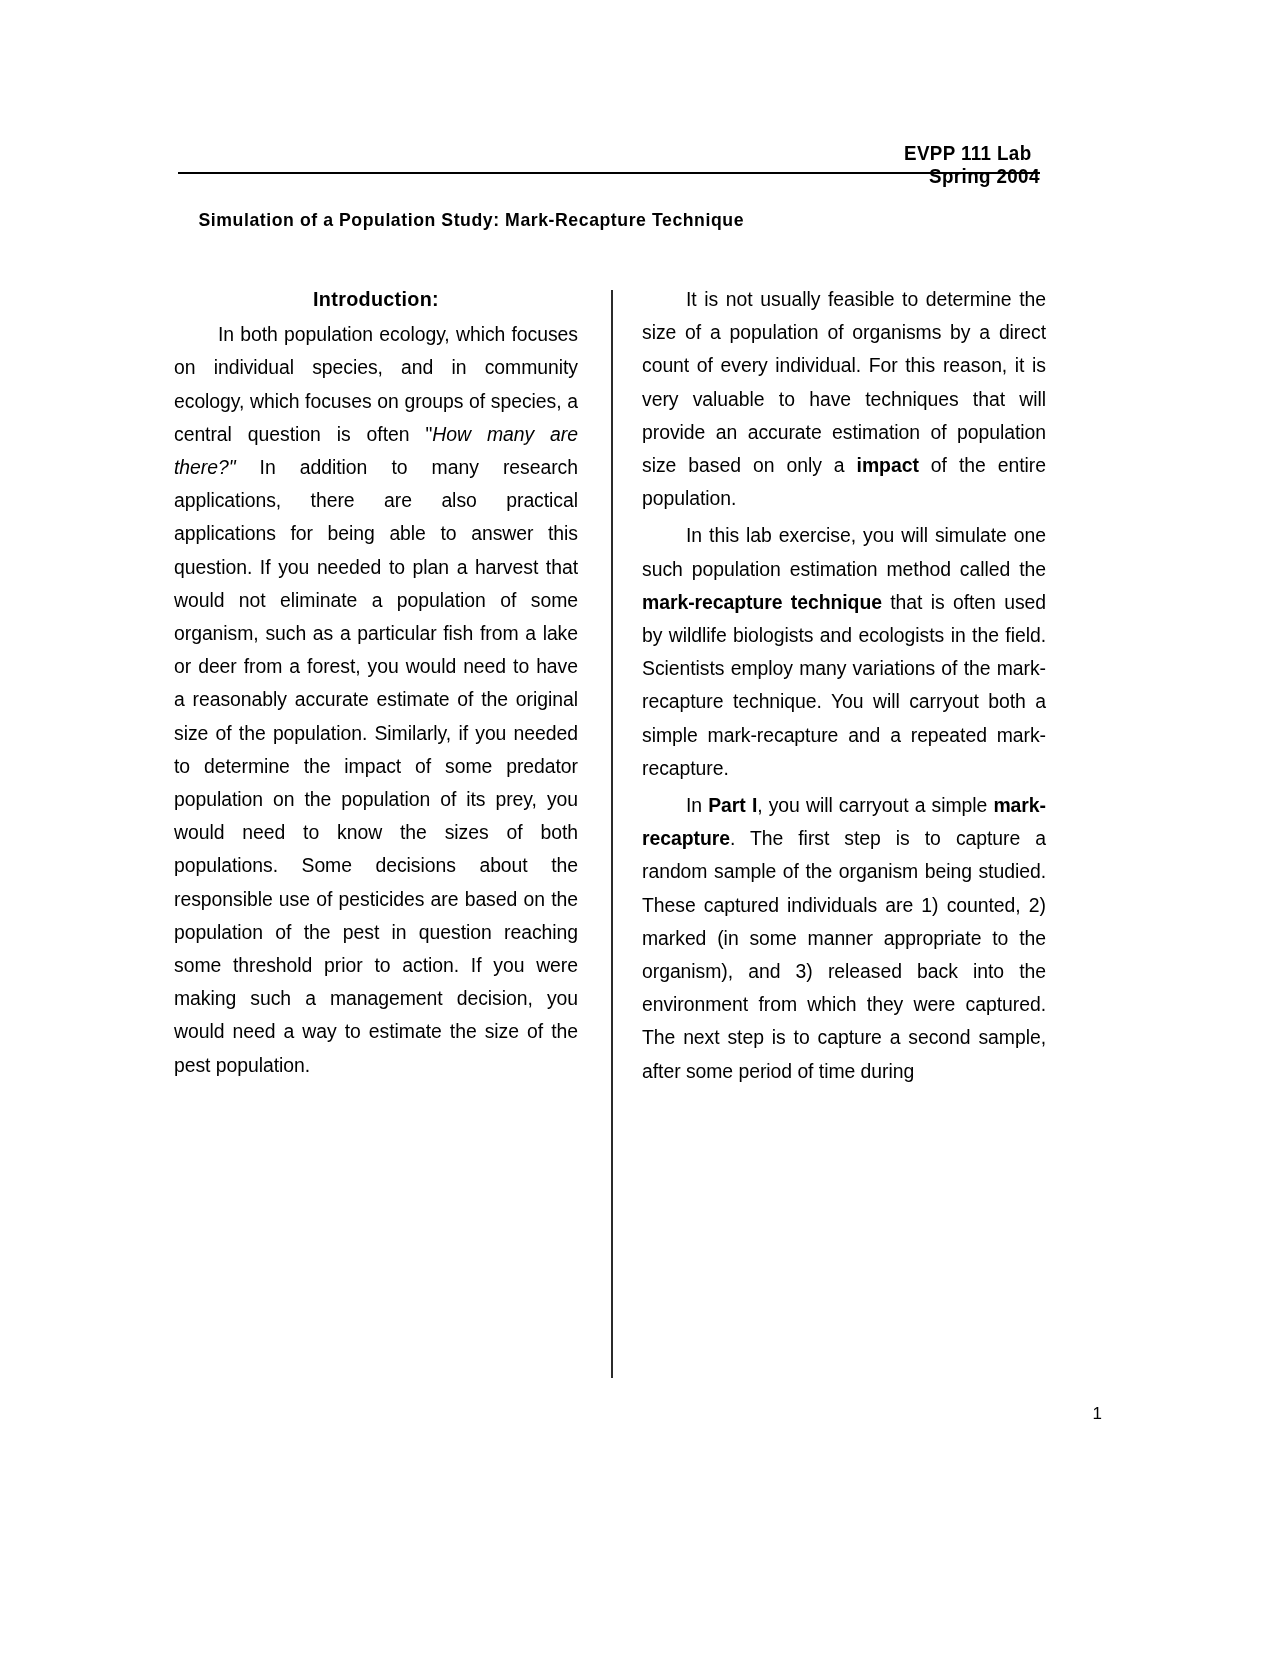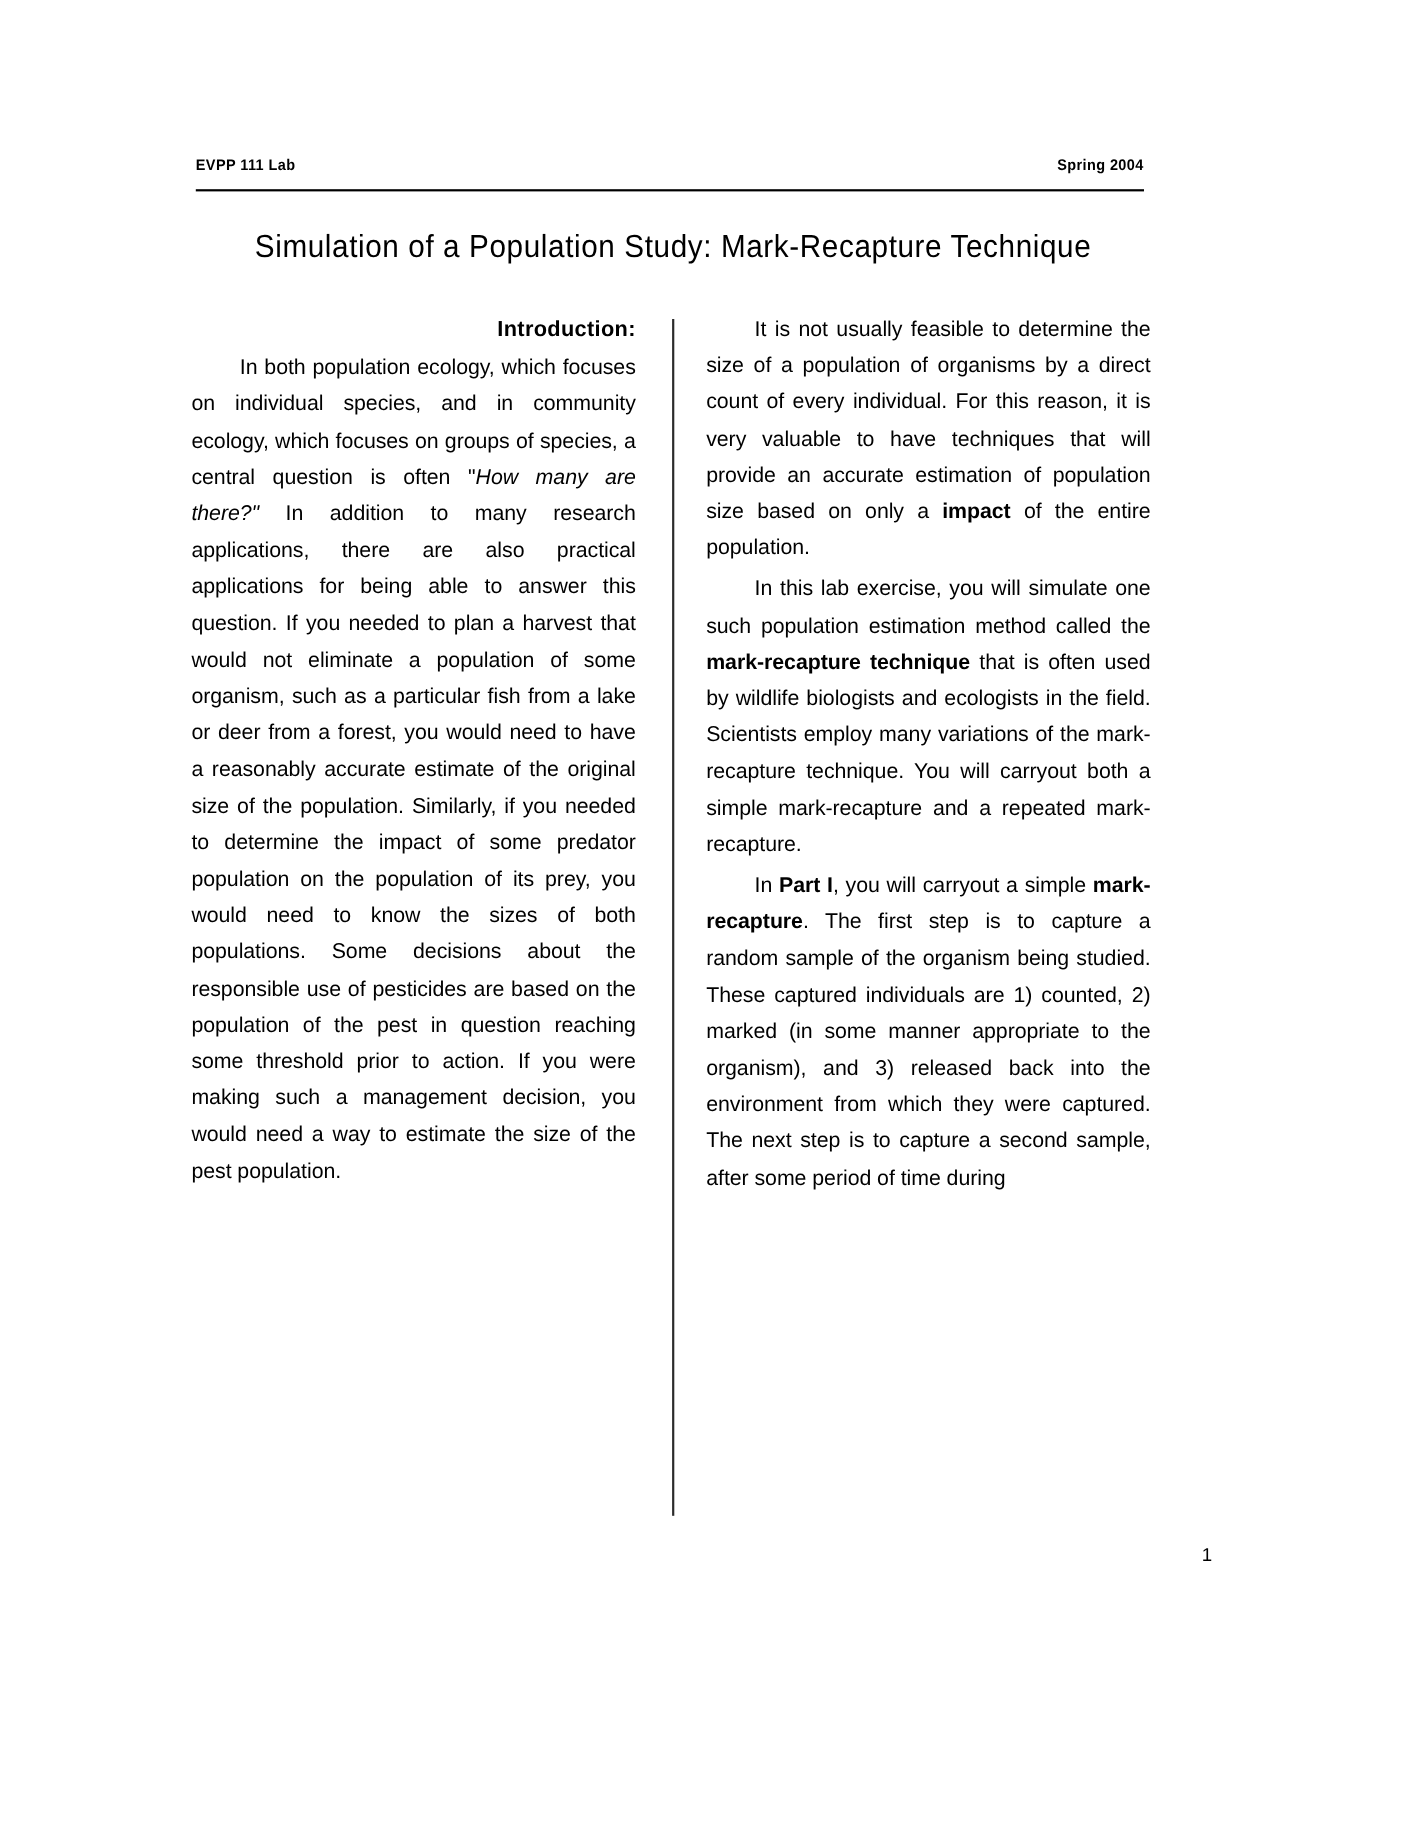--- a/index.html
+++ b/index.html
@@ -27,23 +27,24 @@
   
   .doc-header {
     position: absolute;
     left: 178px;
     top: 142px;
     width: 862px;
     display: flex;
     justify-content: space-between;
     align-items: flex-end;
     font-weight: bold;
-    font-size: 14px;
+    font-size: 20px;
     letter-spacing: 0.4px;
     font-family: "Liberation Sans", sans-serif;
+    flex-direction: column;
   }
   .doc-header .hdr-left,
   .doc-header .hdr-right {
     white-space: nowrap;
     font-stretch: condensed;
     transform: scaleX(0.94);
     transform-origin: left bottom;
   }
   .doc-header .hdr-right { transform-origin: right bottom; }
 
@@ -55,23 +56,22 @@
     height: 2px;
     background: #000;
   }
 
   
   .doc-title {
     position: absolute;
     left: 178px;
     top: 209px;
     width: 868px;
-    text-align: center;
-    font-weight: normal;
-    font-size: 29px;
+    font-weight: bold;
+    font-size: 19px;
     letter-spacing: 0.6px;
     white-space: nowrap;
     font-family: "Liberation Sans", sans-serif;
   }
   .doc-title .inner {
     display: inline-block;
     transform: scaleX(0.93);
   }
 
   
@@ -102,21 +102,21 @@
     width: 2px;
     height: 1088px;
     background: #2b2b2b;
   }
 
   h2.section-heading {
     margin: 0 0 2px 0;
     font-size: 19.8px;
     line-height: 33.2px;
     font-weight: bold;
-    text-align: right;
+    text-align: center;
     letter-spacing: 0.3px;
   }
 
   p.body-para {
     margin: 0;
     text-indent: 44px;
     text-align: justify;
   }
   p.body-para + p.body-para { margin-top: 4px; }
 

